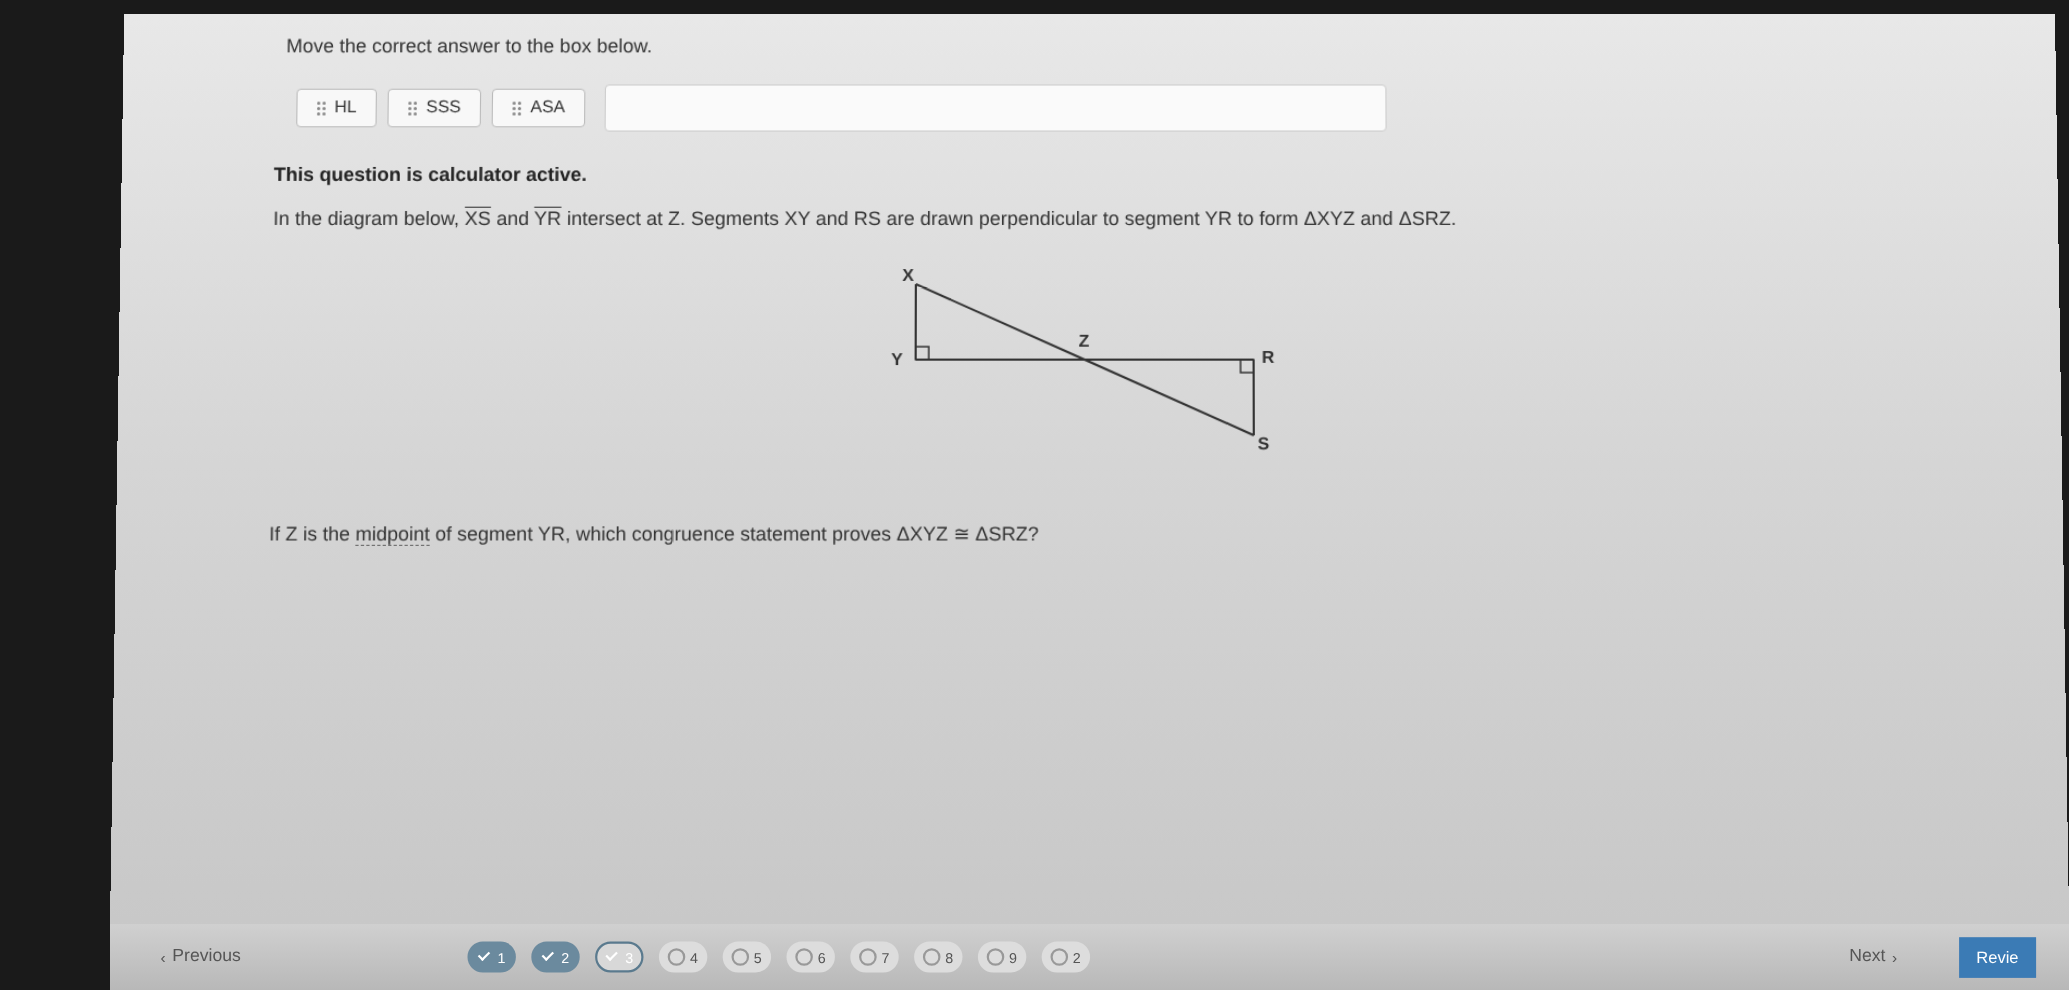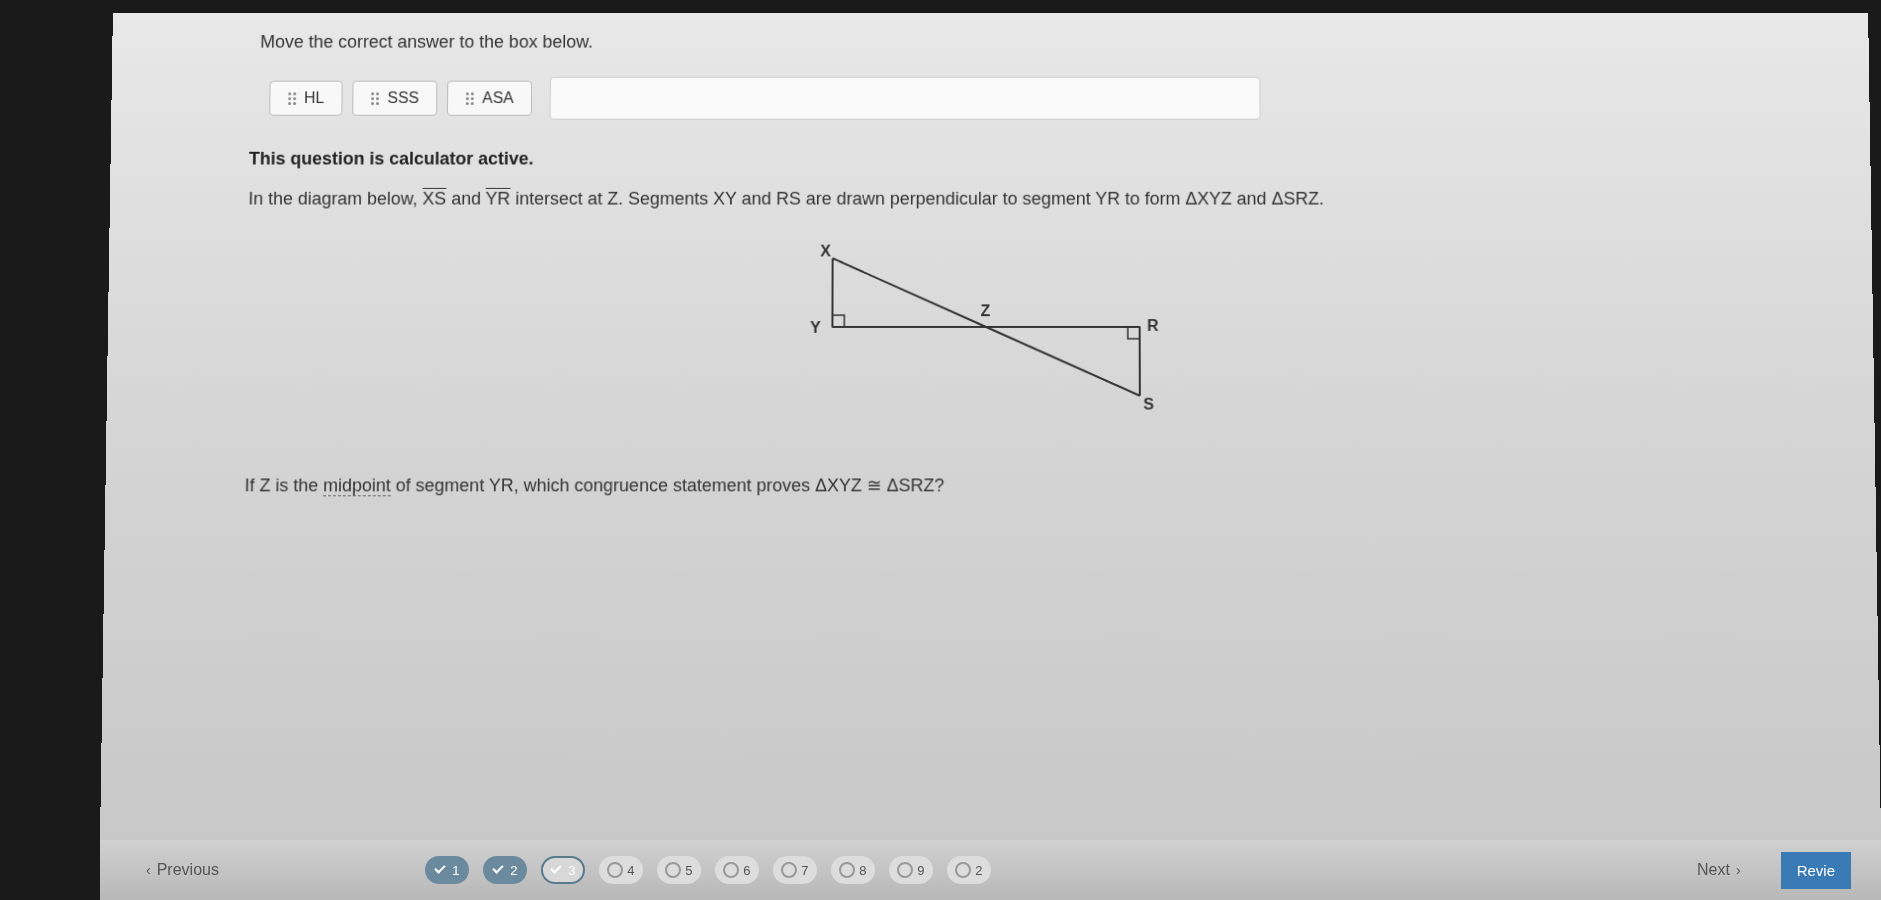--- a/index.html
+++ b/index.html
@@ -190,21 +190,21 @@
       border-width: 0 2px 2px 0;
       transform: rotate(45deg);
     }
     .review-btn {
       background: #3b7bb5;
       color: #fff;
       border: none;
       padding: 10px 16px;
       font-size: 15px;
       cursor: pointer;
-      margin-left: 14px;
+      margin-left: 30px;
     }
     .chevron {
       font-size: 14px;
     }
   </style>
 </head>
 <body>
 
 <div class="page-container">
   <p class="instruction">Move the correct answer to the box below.</p>

